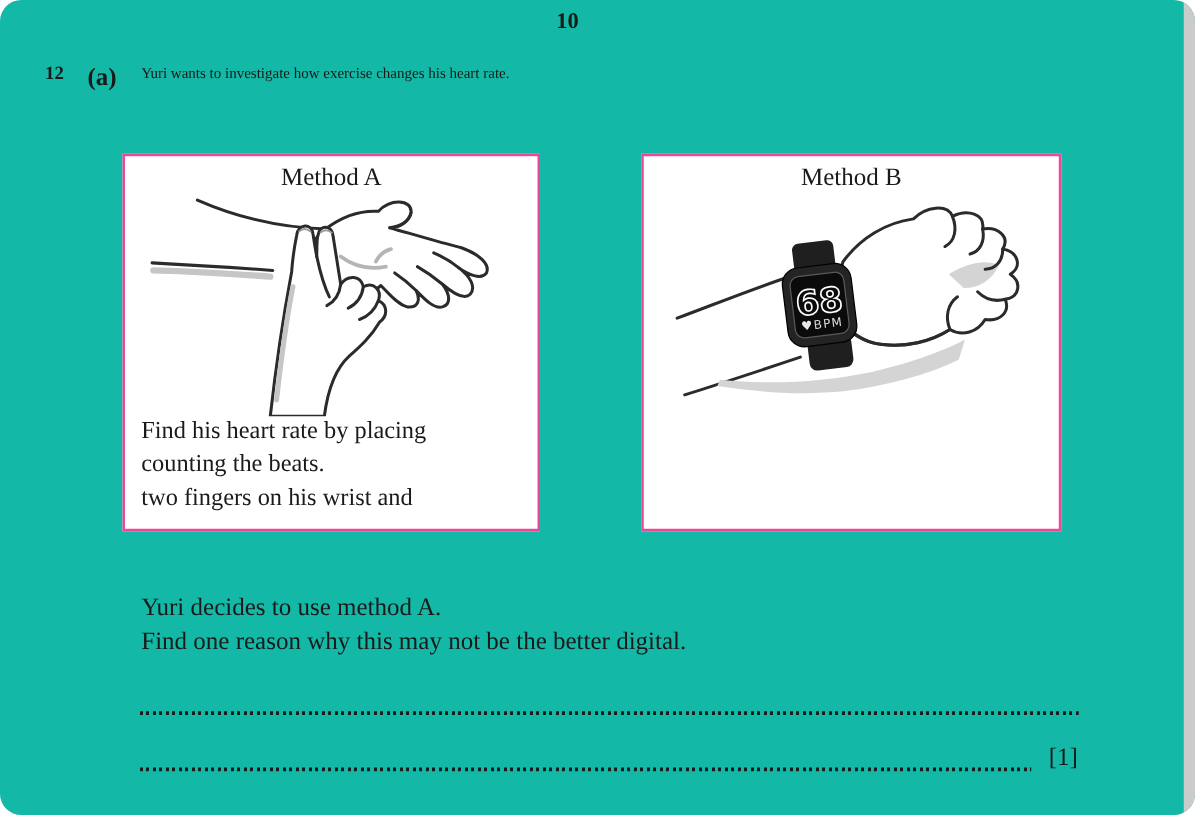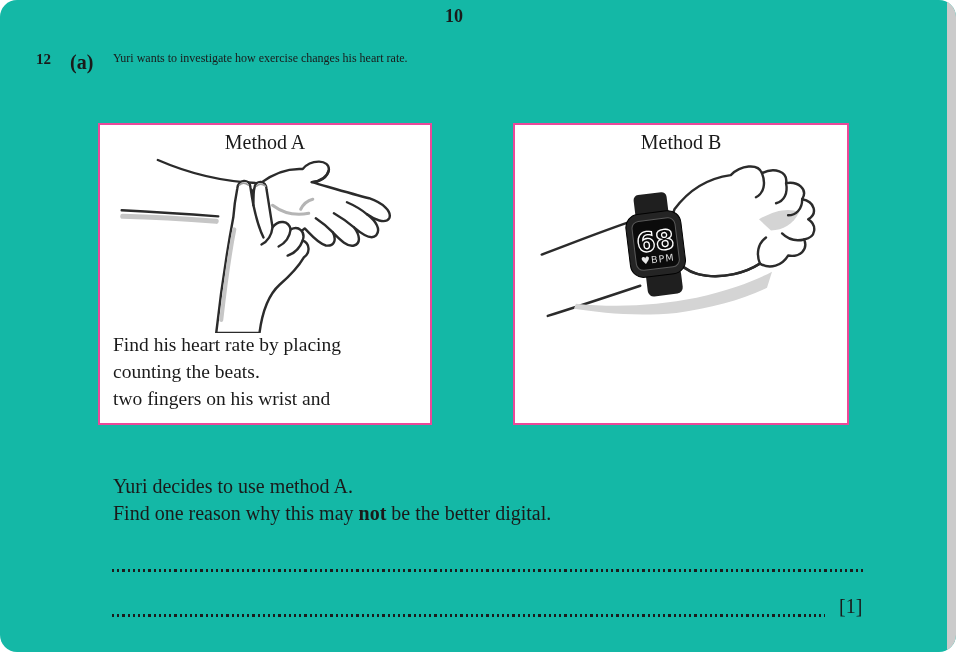--- a/index.html
+++ b/index.html
@@ -15,21 +15,21 @@
   .q-l1{position:absolute;left:113px;top:51px;font-size:12px;white-space:nowrap;}
   .q-l2{position:absolute;left:113px;top:78px;font-size:20px;white-space:nowrap;}
   .method-box{position:absolute;top:123px;height:298px;border:2px solid #ec4899;background:#fff;padding-left:42px;}
   .box-a{left:98px;width:288px;}
   .box-b{left:513px;width:290px;}
   .method-title{position:absolute;top:6px;left:0;width:100%;text-align:center;font-size:20px;}
   .method-svg{position:absolute;top:32px;left:0;width:100%;height:176px;}
   .method-caption{position:absolute;left:13px;top:206px;font-size:19.5px;line-height:27px;white-space:nowrap;}
   .decision{position:absolute;left:113px;top:451px;font-size:20px;white-space:nowrap;margin-top:24px;}
   .prompt{position:absolute;left:113px;top:502px;font-size:20px;white-space:nowrap;}
-  .prompt b{font-weight:bold;}
+  .prompt b{font-weight:normal;}
   .dotline{position:absolute;height:3px;
     background-image:repeating-linear-gradient(to right,#1c1c1c 0 2.2px,transparent 2.2px 5.2px);}
   .dot1{left:112px;top:569px;width:751px;}
   .dot2{left:112px;top:614px;width:713px;}
   .marks{position:absolute;left:839px;top:595px;font-size:20px;}
 </style>
 </head>
 <body>
 
 <div class="page">

